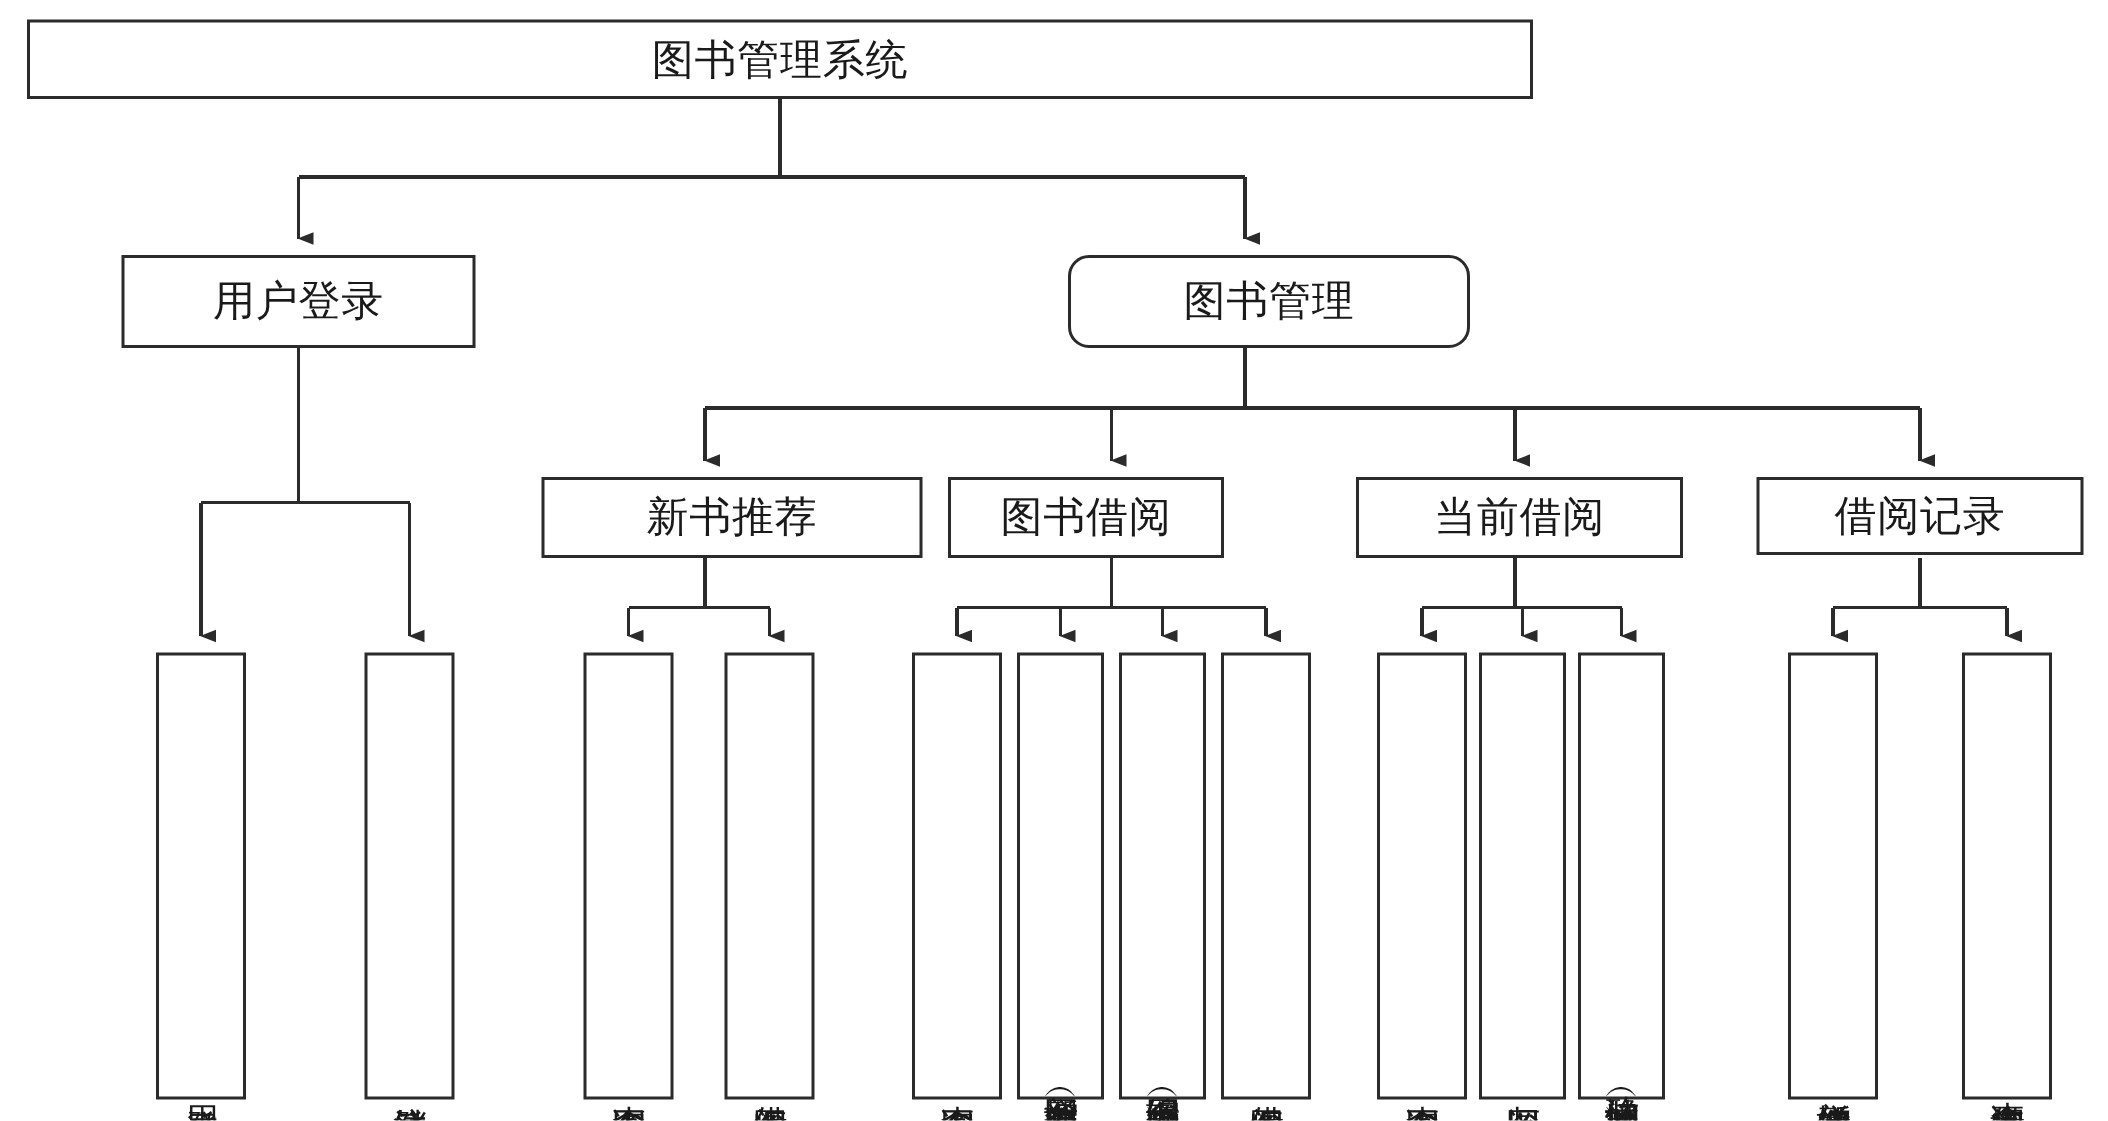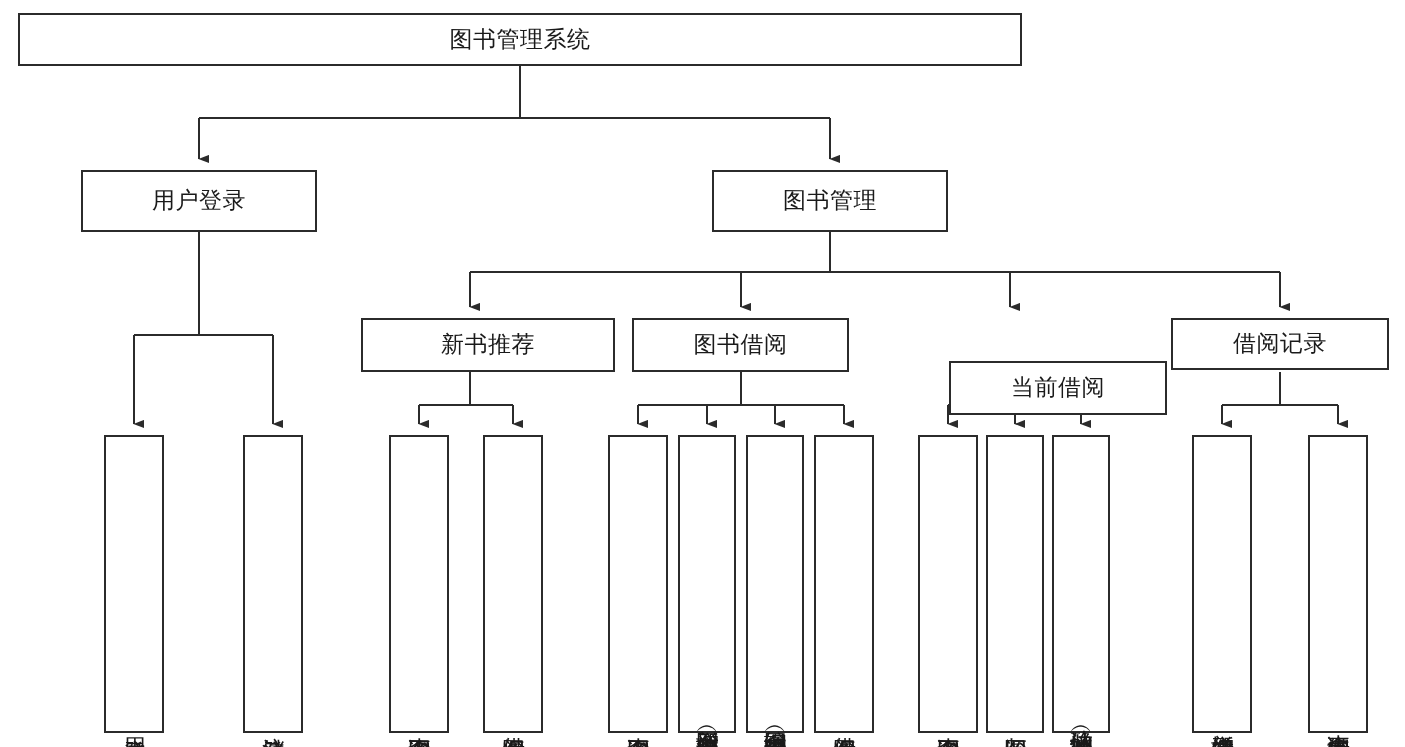--- a/index.html
+++ b/index.html
@@ -36,21 +36,21 @@
     color: #1a1a1a;
   }
   .node-label {
     display: block;
     line-height: 1.12;
     letter-spacing: 0.5px;
     white-space: nowrap;
   }
   
   .node.horiz .node-label {
-    font-size: 23px;
+    font-size: 28px;
     text-align: center;
   }
   
   .node.vert {
     align-items: flex-end;
     justify-content: center;
     padding-bottom: 6px;
   }
   .node.vert .node-label {
     writing-mode: vertical-rl;
@@ -119,30 +119,30 @@
       </g>
   </svg>
 
   <div id="nodes">
       <div class="node horiz" id="node-root" style="left: 18px; top: 13px; width: 1004px; height: 53px;">
         <span class="node-label">图书管理系统</span>
       </div>
       <div class="node horiz" id="node-login" style="left: 81px; top: 170px; width: 236px; height: 62px;">
         <span class="node-label">用户登录</span>
       </div>
-      <div class="node horiz" id="node-bookmgmt" style="left: 712px; top: 170px; width: 236px; height: 62px;">
+      <div class="node horiz" id="node-bookmgmt" style="left: 712px; top: 170px; width: 268px; height: 62px; border-radius: 14px;">
         <span class="node-label">图书管理</span>
       </div>
       <div class="node horiz" id="node-newbook" style="left: 361px; top: 318px; width: 254px; height: 54px;">
         <span class="node-label">新书推荐</span>
       </div>
-      <div class="node horiz" id="node-borrow" style="left: 632px; top: 318px; width: 217px; height: 54px;">
+      <div class="node horiz" id="node-borrow" style="left: 632px; top: 318px; width: 184px; height: 54px;">
         <span class="node-label">图书借阅</span>
       </div>
-      <div class="node horiz" id="node-current" style="left: 949px; top: 318px; width: 218px; height: 54px; margin-top: 43px;">
+      <div class="node horiz" id="node-current" style="left: 904px; top: 318px; width: 218px; height: 54px;">
         <span class="node-label">当前借阅</span>
       </div>
       <div class="node horiz" id="node-records" style="left: 1171px; top: 318px; width: 218px; height: 52px;">
         <span class="node-label">借阅记录</span>
       </div>
       <div class="node vert" id="node-leaf-user-login" style="left: 104px; top: 435px; width: 60px; height: 298px;">
         <span class="node-label">用户登录</span>
       </div>
       <div class="node vert" id="node-leaf-user-logout" style="left: 243px; top: 435px; width: 60px; height: 298px;">
         <span class="node-label">注销登录</span>

